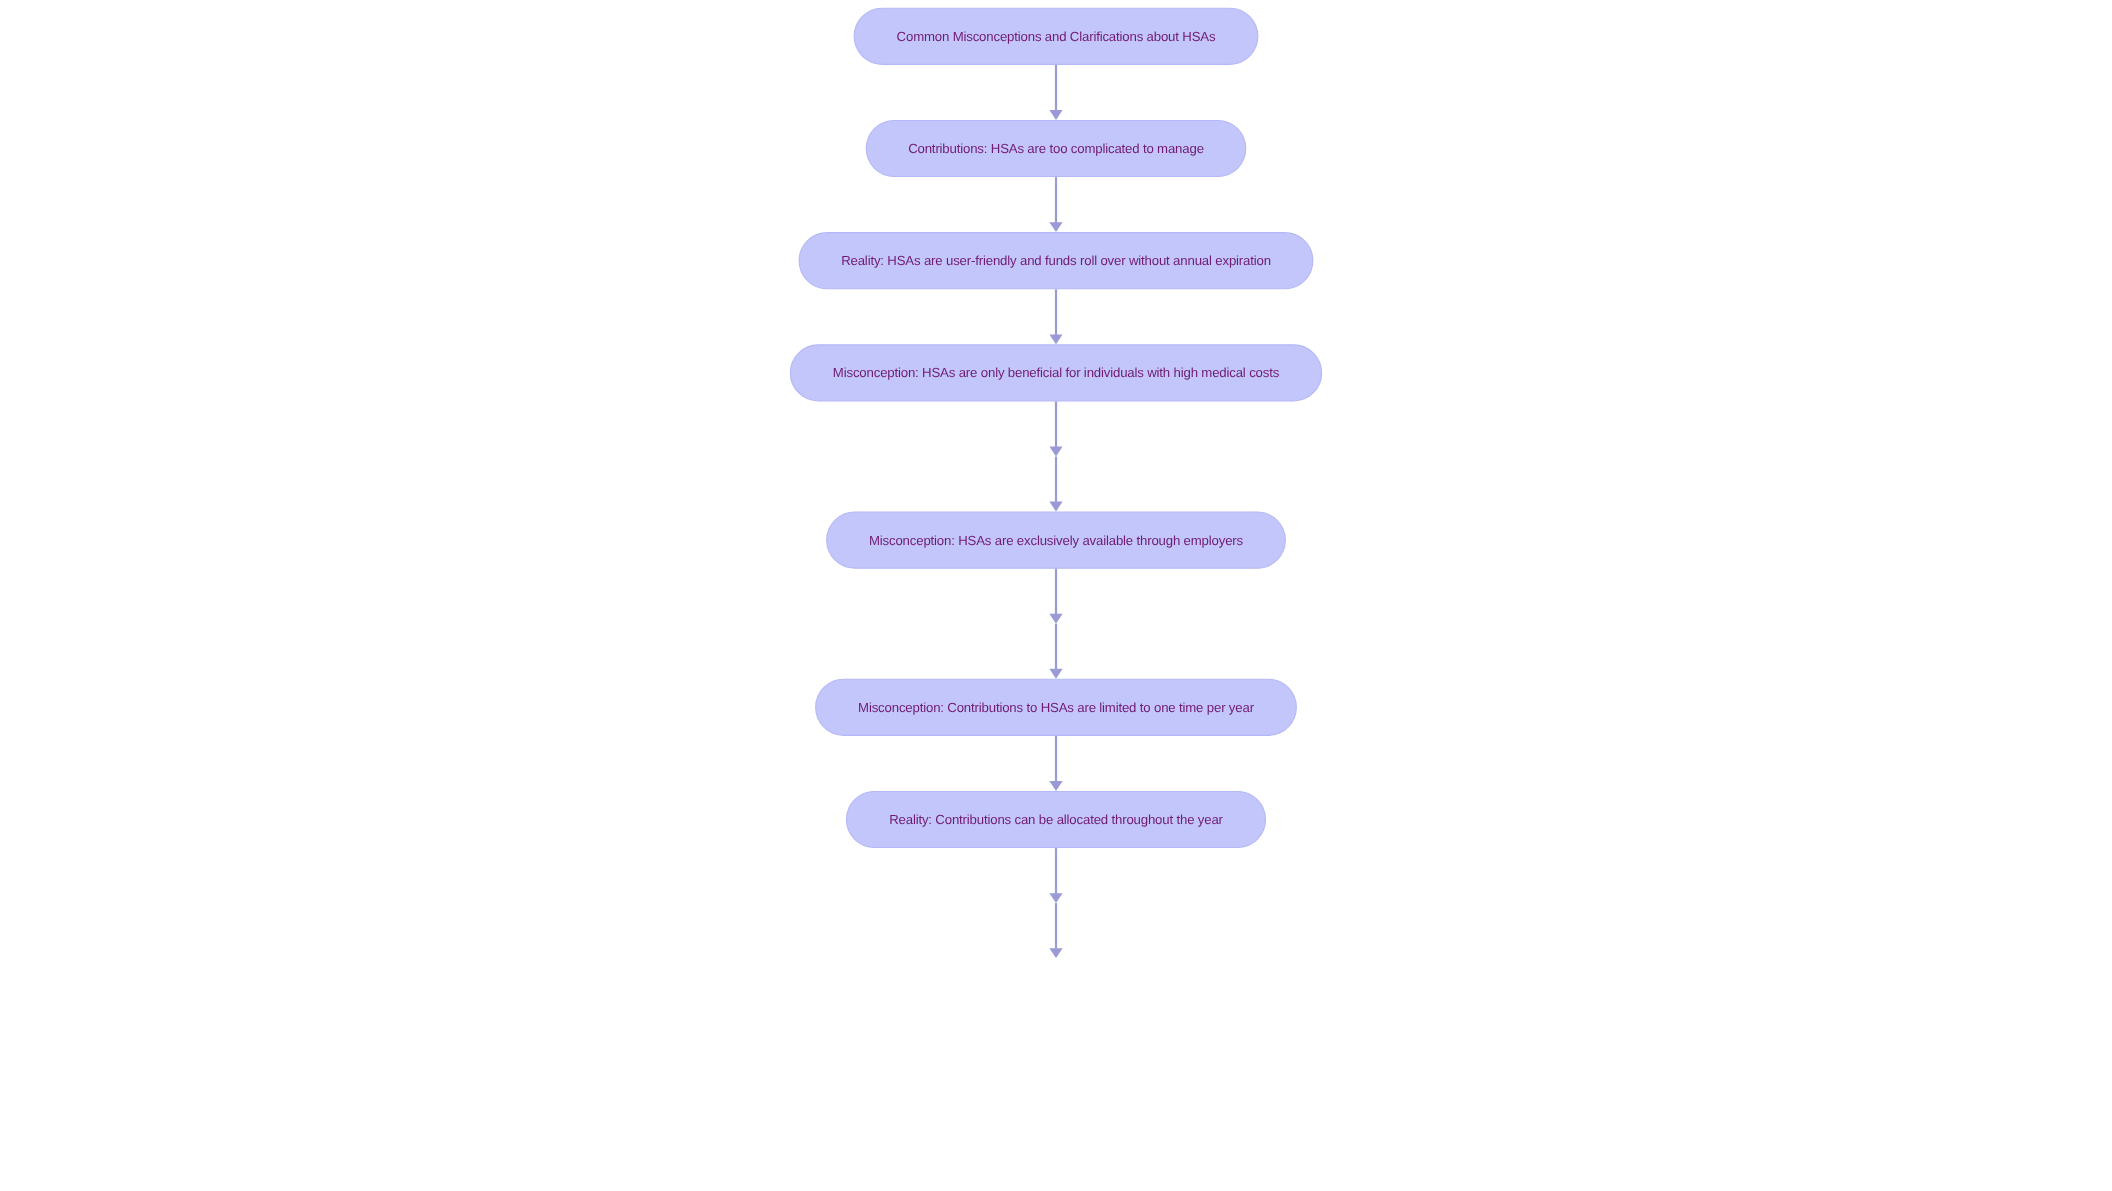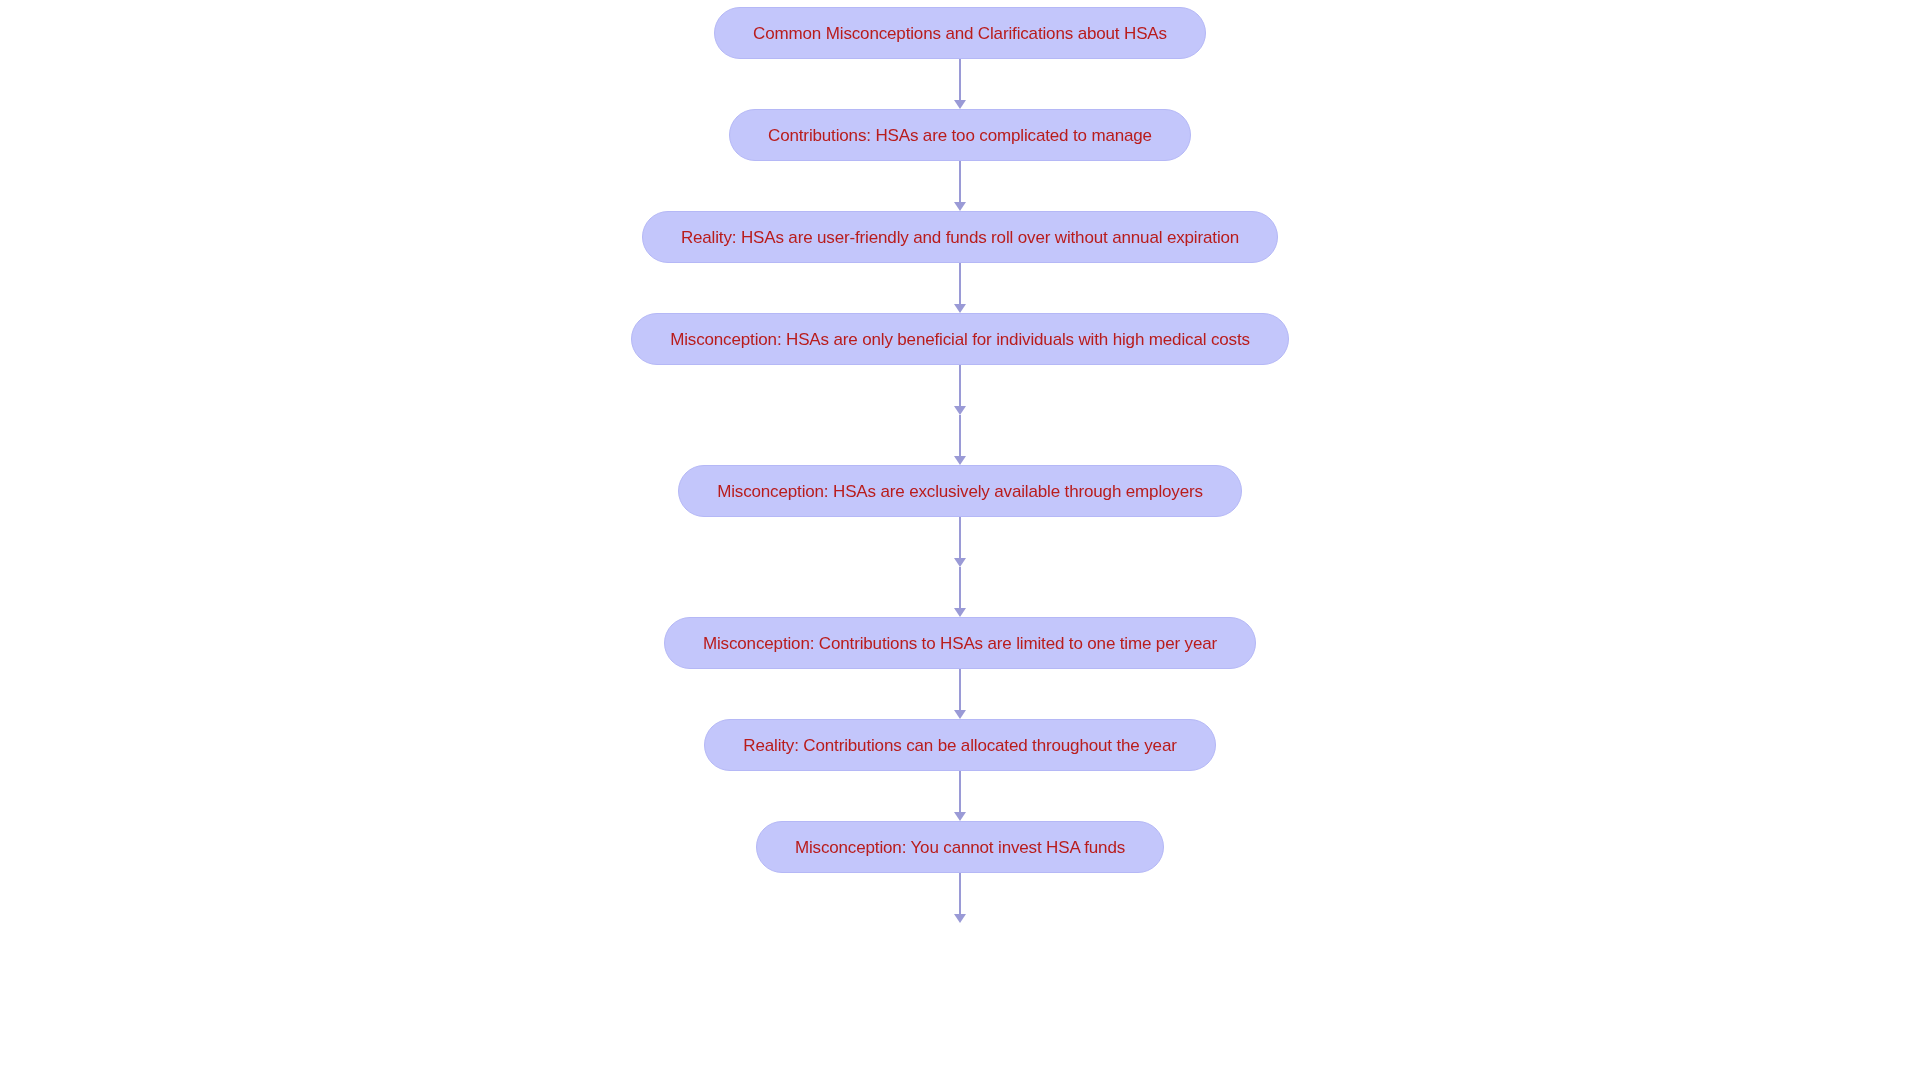--- a/index.html
+++ b/index.html
@@ -42,24 +42,24 @@
     justify-content: center;
     padding: 0 38px;
     background: #c3c6fb;
     border: 1px solid #b5b8f6;
     border-radius: 26px;
     white-space: nowrap;
   }
 
   .node-label {
     font-family: "Liberation Sans", sans-serif;
-    font-size: 17px;
+    font-size: 12px;
     line-height: 1;
     letter-spacing: -0.15px;
-    color: #b91c1c;
+    color: #701a75;
     white-space: nowrap;
     user-select: none;
   }
 
   
   .connector {
     position: relative;
     width: 30px;
     height: 50px;
     display: flex;
@@ -136,21 +136,18 @@
         <div class="connector-line"></div>
         <div class="connector-head"></div>
       </div>
       <div class="node">
         <span class="node-label">Reality: Contributions can be allocated throughout the year</span>
       </div>
       <div class="connector">
         <div class="connector-line"></div>
         <div class="connector-head"></div>
       </div>
-      <div class="node">
-        <span class="node-label">Misconception: You cannot invest HSA funds</span>
-      </div>
       <div class="connector">
         <div class="connector-line"></div>
         <div class="connector-head"></div>
       </div>
     </div>
 </div>
 
 </body></html>

